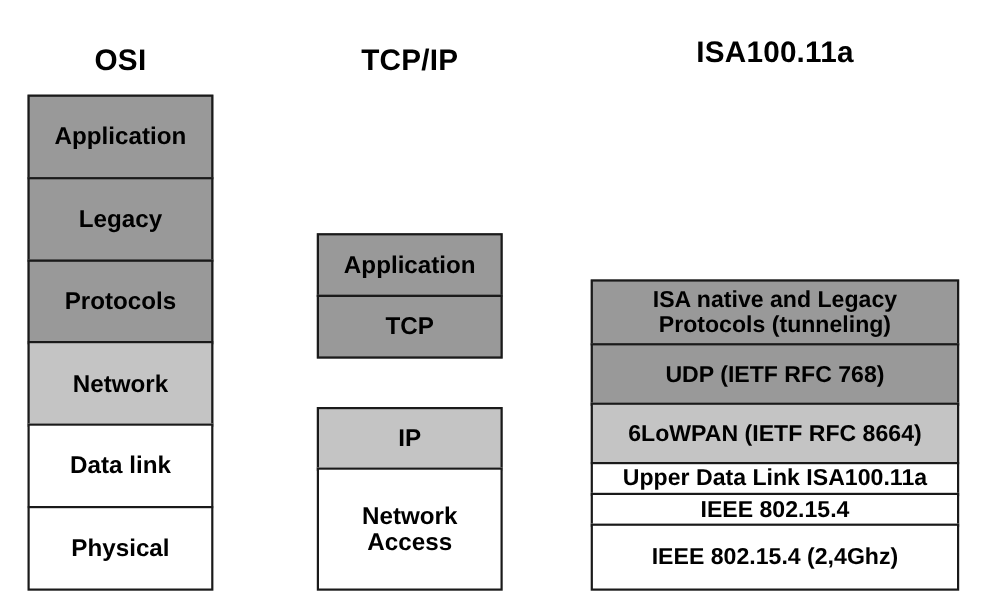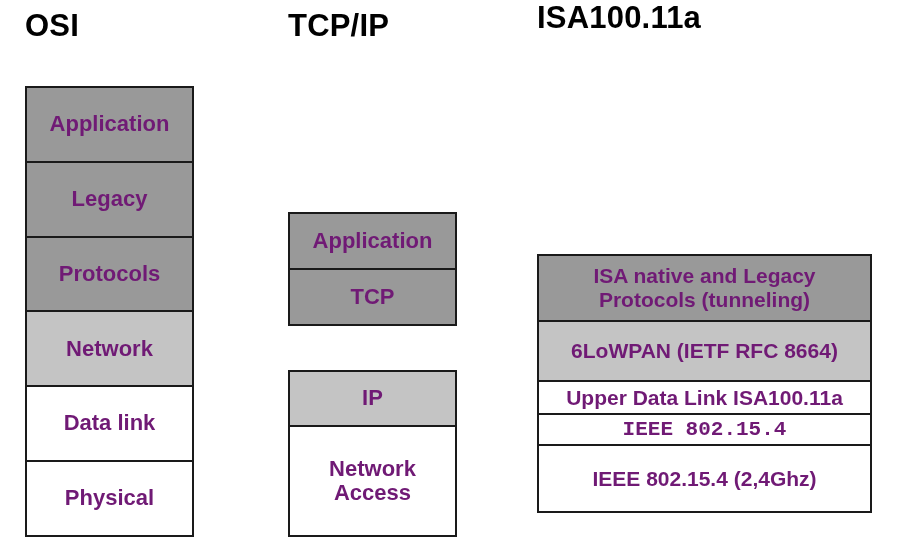--- a/index.html
+++ b/index.html
@@ -16,47 +16,48 @@
   }
 
   .diagram {
     position: absolute;
     inset: 0;
   }
 
   
   .col-title {
     position: absolute;
-    text-align: left;
+    text-align: center;
     font-weight: bold;
-    font-size: 31px;
+    font-size: 27px;
     color: #000000;
     letter-spacing: 0.2px;
     white-space: nowrap;
     line-height: 1;
+    margin-top: 32px;
   }
 
   
   .stack {
     position: absolute;
     box-sizing: border-box;
     display: flex;
     flex-direction: column;
   }
 
   .layer {
     box-sizing: border-box;
     border: 2.5px solid #1a1a1a;
     margin-bottom: -2.5px;
     display: flex;
     align-items: center;
     justify-content: center;
     text-align: center;
     font-weight: bold;
-    color: #701a75;
+    color: #000000;
     padding: 0 16px;
     line-height: 1.12;
     overflow: hidden;
   }
   .layer:last-child {
     margin-bottom: 0;
   }
 
   .fill-dark  { background: #999999; }
   .fill-light { background: #c4c4c4; }
@@ -96,21 +97,21 @@
     width: 335px;
     height: 331px;
   }
   #stack-isa .layer {
     font-size: 21px;
   }
   #stack-isa .l-isanative  { height: 68px; font-size: 21px; margin-top: 48px; }
   #stack-isa .l-udp        { height: 65px; }
   #stack-isa .l-6lowpan    { height: 63px; }
   #stack-isa .l-upperdl    { height: 35px; font-size: 21px; }
-  #stack-isa .l-ieee       { height: 34px; font-family: Liberation Mono, monospace; }
+  #stack-isa .l-ieee       { height: 34px; }
   #stack-isa .l-ieee24     { height: 69px; }
 
   .stack-label-multiline {
     white-space: pre-line;
   }
 </style>
 </head>
 <body>
 
 <div class="diagram">
@@ -134,19 +135,20 @@
     <div class="layer fill-light l-ip stack-label-multiline">IP</div>
     <div class="layer fill-white l-netaccess stack-label-multiline">Network
 Access</div>
   </div>
 
   <div class="col-title" style="left:537px; top:2px; width:335px;">ISA100.11a</div>
 
   <div class="stack" id="stack-isa">
     <div class="layer fill-dark l-isanative stack-label-multiline">ISA native and Legacy
 Protocols (tunneling)</div>
+    <div class="layer fill-dark l-udp stack-label-multiline">UDP (IETF RFC 768)</div>
     <div class="layer fill-light l-6lowpan stack-label-multiline">6LoWPAN (IETF RFC 8664)</div>
     <div class="layer fill-white l-upperdl stack-label-multiline">Upper Data Link ISA100.11a</div>
     <div class="layer fill-white l-ieee stack-label-multiline">IEEE 802.15.4</div>
     <div class="layer fill-white l-ieee24 stack-label-multiline">IEEE 802.15.4 (2,4Ghz)</div>
   </div>
 
 </div>
 
 </body></html>

